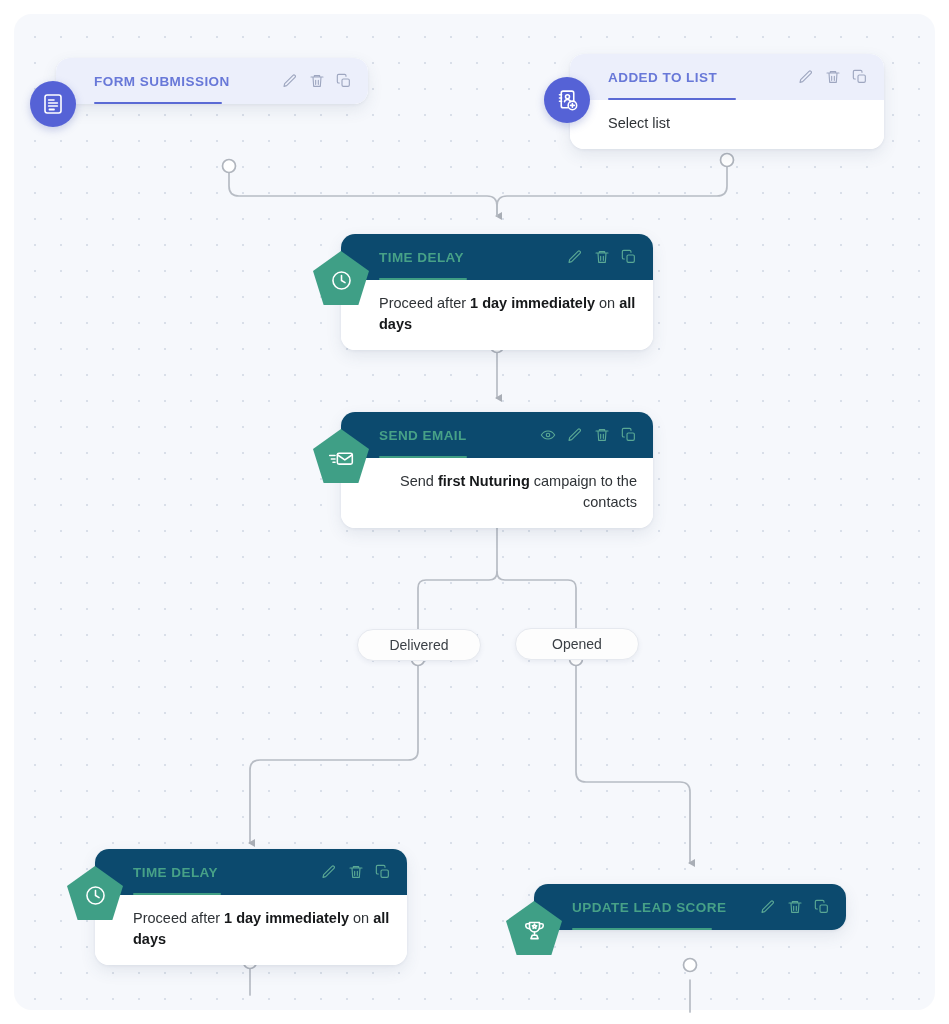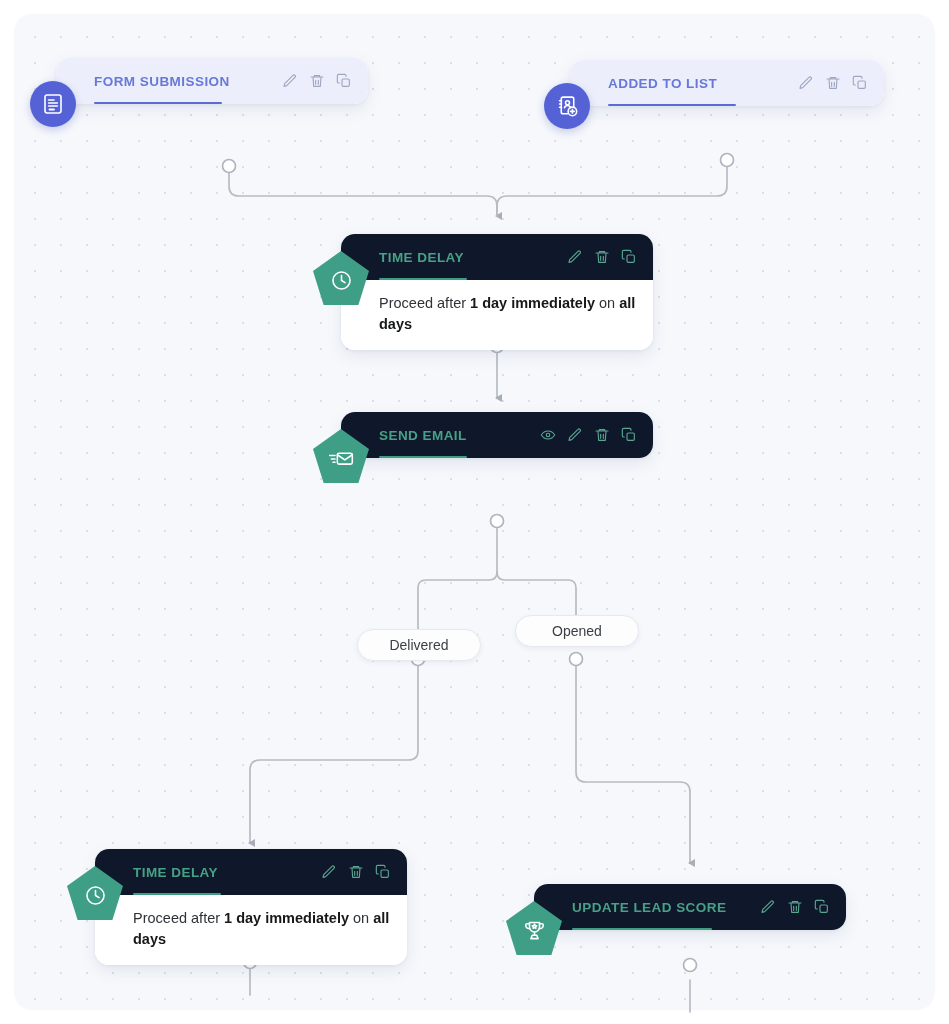--- a/index.html
+++ b/index.html
@@ -61,21 +61,21 @@
   }
   .node-body b{font-weight:700;color:#16181a;margin-top:42px;}
 
   
   .v-blue .node-head{background:#eceffb;}
   .v-blue .node-title{color:#6878d8;}
   .v-blue .underline{background:#5b6ad4;width:128px;}
   .v-blue .ico{color:#9aa3bd;}
 
   
-  .v-teal .node-head{background:#0f172a;}
+  .v-teal .node-head{background:#0c4a6e;}
   .v-teal .node-title{color:#47a187;}
   .v-teal .underline{background:#3f9d83;width:88px;}
   .v-teal .ico{color:#5fae97;}
 
   
   .badge-circle{
     position:absolute;
     left:-26px; top:23px;
     width:46px;height:46px;border-radius:50%;
     background:#5562d6;
@@ -171,38 +171,39 @@
   </div>
   <div class="badge-circle">
     <svg width="24" height="24" viewBox="0 0 24 24" fill="none" stroke="#ffffff" stroke-width="1.6" stroke-linecap="round" stroke-linejoin="round">
       <rect x="4" y="3" width="16" height="18" rx="2.2"></rect>
       <path d="M7.6 8h5.4M7.6 11h8.8M7.6 14h8.8"></path>
       <rect x="7.6" y="16.6" width="6.2" height="1.8" rx=".6" fill="#ffffff" stroke="none"></rect>
     </svg>
   </div>
 </div>
 
-<div class="node v-blue" style="left:570px;top:60px;width:314px;">
+<div class="node v-blue" style="left:570px;top:54px;width:314px;">
   <div class="node-inner">
     <div class="node-head">
       <span class="node-title">ADDED TO LIST</span>
       <span class="head-actions">
         <svg class="ico" viewBox="0 0 24 24" fill="none" stroke="currentColor" stroke-width="1.7" stroke-linecap="round" stroke-linejoin="round">
             <path d="M16.5 3.5a2.12 2.12 0 0 1 3 3L7 19l-4 1 1-4Z"></path>
           </svg>
         <svg class="ico" viewBox="0 0 24 24" fill="none" stroke="currentColor" stroke-width="1.7" stroke-linecap="round" stroke-linejoin="round">
             <path d="M3 6h18M8 6V4h8v2M6 6l1 14h10l1-14M10 11v6M14 11v6"></path>
           </svg>
         <svg class="ico" viewBox="0 0 24 24" fill="none" stroke="currentColor" stroke-width="1.7" stroke-linecap="round" stroke-linejoin="round">
             <rect x="9" y="9" width="11" height="11" rx="2"></rect>
             <path d="M5 15H4a2 2 0 0 1-2-2V4a2 2 0 0 1 2-2h9a2 2 0 0 1 2 2v1"></path>
           </svg>
       </span>
       <span class="underline"></span>
     </div>
+    <div class="node-body">Select list</div>
   </div>
   <div class="badge-circle">
     <svg width="25" height="25" viewBox="0 0 24 24" fill="none" stroke="#ffffff" stroke-width="1.5" stroke-linecap="round" stroke-linejoin="round">
       <path d="M18 12.4V4.8A1.8 1.8 0 0 0 16.2 3H7.8A1.8 1.8 0 0 0 6 4.8v12.4A1.8 1.8 0 0 0 7.8 19h4.3"></path>
       <path d="M4.3 6.4h2M4.3 9.6h2M4.3 12.8h2"></path>
       <circle cx="12" cy="8.4" r="1.9"></circle>
       <path d="M9.1 13.2c.4-1.4 1.5-2.2 2.9-2.2s2.5.8 2.9 2.2"></path>
       <circle cx="16.7" cy="16.7" r="4.1"></circle>
       <path d="M16.7 14.9v3.6M14.9 16.7h3.6"></path>
     </svg>
@@ -252,34 +253,35 @@
         <svg class="ico" viewBox="0 0 24 24" fill="none" stroke="currentColor" stroke-width="1.7" stroke-linecap="round" stroke-linejoin="round">
             <path d="M3 6h18M8 6V4h8v2M6 6l1 14h10l1-14M10 11v6M14 11v6"></path>
           </svg>
         <svg class="ico" viewBox="0 0 24 24" fill="none" stroke="currentColor" stroke-width="1.7" stroke-linecap="round" stroke-linejoin="round">
             <rect x="9" y="9" width="11" height="11" rx="2"></rect>
             <path d="M5 15H4a2 2 0 0 1-2-2V4a2 2 0 0 1 2-2h9a2 2 0 0 1 2 2v1"></path>
           </svg>
       </span>
       <span class="underline"></span>
     </div>
+    <div class="node-body"><span>Send </span><b>first Nuturing</b><span> campaign to the contacts</span></div>
   </div>
   <div class="badge-pent">
     <svg width="27" height="27" viewBox="0 0 26 24" fill="none" stroke="#ffffff" stroke-width="1.5" stroke-linecap="round" stroke-linejoin="round" style="margin-top:4px;">
       <rect x="9" y="7" width="14.4" height="10.4" rx="1.6"></rect>
       <path d="M9 8.4l7.2 5 7.2-5"></path>
       <path d="M1.6 9.2h5.2M3.2 12.4h3.6M4.8 15.6h2"></path>
     </svg>
   </div>
 </div>
 
 <div class="pill" style="left:357px;top:629px;width:122px;padding:0;justify-content:center;">
   <span>Delivered</span>
 </div>
-<div class="pill" style="left:515px;top:615px;width:122px;padding:0;text-align:center;">
+<div class="pill" style="left:515px;top:628px;width:122px;padding:0;text-align:center;">
   <span>Opened</span>
 </div>
 
 <div class="node v-teal" style="left:95px;top:849px;width:312px;">
   <div class="node-inner">
     <div class="node-head">
       <span class="node-title">TIME DELAY</span>
       <span class="head-actions">
         <svg class="ico" viewBox="0 0 24 24" fill="none" stroke="currentColor" stroke-width="1.7" stroke-linecap="round" stroke-linejoin="round">
             <path d="M16.5 3.5a2.12 2.12 0 0 1 3 3L7 19l-4 1 1-4Z"></path>

